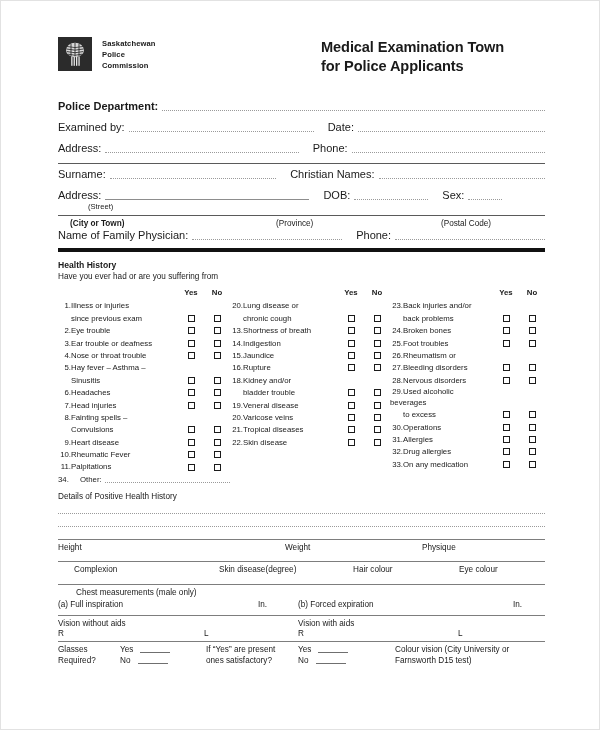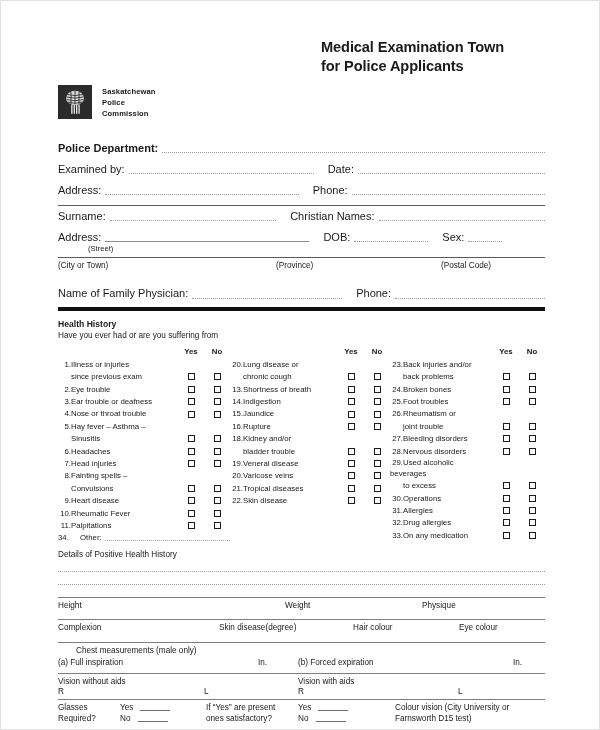--- a/index.html
+++ b/index.html
@@ -13,21 +13,21 @@
     position: relative;
     width: 600px; height: 730px;
     background: #fff;
     border: 1px solid #e2e2e2;
     overflow: hidden;
   }
   .inner { position: absolute; left: 57px; top: 0; width: 487px; }
 
   
   .header { display: flex; align-items: flex-start; padding-top: 36px; }
-  .logo-block { display: flex; align-items: flex-start; margin-top: 48px; }
+  .logo-block { display: flex; align-items: flex-start; }
   .logo-mark {
     width: 34px; height: 34px; background: #2b2b2b;
     display: flex; align-items: center; justify-content: center;
     flex: none;
   }
   .logo-mark svg { display: block; }
   .org-name {
     margin-left: 10px;
     font-size: 7.6px; font-weight: bold; line-height: 1.45;
     letter-spacing: .1px; color: #1a1a1a; padding-top: 1px;
@@ -173,26 +173,26 @@
         <span class="gap"></span>
         <span class="lbl">Sex:</span>
         <span class="fill dot" style="max-width:34px;"></span>
       </div>
 
       <div style="font-size:7.6px;margin-top:1px;padding-left:30px;">(Street)</div>
 
       <div class="hr-thin" style="margin-top:4px;"></div>
 
       <div class="band" style="height:13px;">
-        <span class="cell" style="left:0;">(City or Town)</span>
+        <span class="cell" style="left:12px;font-weight:bold;">(City or Town)</span>
         <span class="cell" style="left:218px;">(Province)</span>
         <span class="cell" style="left:383px;">(Postal Code)</span>
       </div>
 
-      <div class="row" style="margin-top:16px;">
+      <div class="row" style="margin-top:0;">
         <span class="lbl">Name of Family Physician:</span>
         <span class="fill dot" style="max-width:178px;"></span>
         <span class="gap"></span>
         <span class="lbl">Phone:</span>
         <span class="fill dot"></span>
       </div>
     </div>
 
     <div class="hr-thick" style="margin-top:7px;"></div>
 
@@ -506,29 +506,20 @@
               <div class="item">
                 <div class="txt"><span class="num r">26.</span><span></span><span>Rheumatism or</span></div>
                 <div class="bx empty">
                   <span class="cb"></span>
                 </div>
                 <div class="bx empty">
                   <span class="cb"></span>
                 </div>
               </div>
               <div class="item">
-                <div class="txt"><span class="num">&nbsp;</span><span>joint trouble</span></div>
-                <div class="bx">
-                  <span class="cb"></span>
-                </div>
-                <div class="bx">
-                  <span class="cb"></span>
-                </div>
-              </div>
-              <div class="item">
                 <div class="txt"><span class="num r">27.</span><span></span><span>Bleeding disorders</span></div>
                 <div class="bx">
                   <span class="cb"></span>
                 </div>
                 <div class="bx">
                   <span class="cb"></span>
                 </div>
               </div>
               <div class="item">
                 <div class="txt"><span class="num r">28.</span><span></span><span>Nervous disorders</span></div>
@@ -609,21 +600,21 @@
 
       <div class="band" style="height:21px;">
         <span class="cell" style="left:0;">Height</span>
         <span class="cell" style="left:227px;">Weight</span>
         <span class="cell" style="left:364px;">Physique</span>
       </div>
 
       <div class="ruled"></div>
 
       <div class="band" style="height:22px;">
-        <span class="cell" style="left:0;">Complexion</span>
+        <span class="cell" style="left:16px;">Complexion</span>
         <span class="cell" style="left:161px;">Skin disease(degree)</span>
         <span class="cell" style="left:295px;">Hair colour</span>
         <span class="cell" style="left:401px;">Eye colour</span>
       </div>
 
       <div class="ruled"></div>
 
       <div class="band" style="height:30px;">
         <span class="cell" style="left:0;top:3px;margin-left:18px;">Chest measurements (male only)</span>
         <span class="cell" style="left:0;top:15px;">(a) Full inspiration</span>

